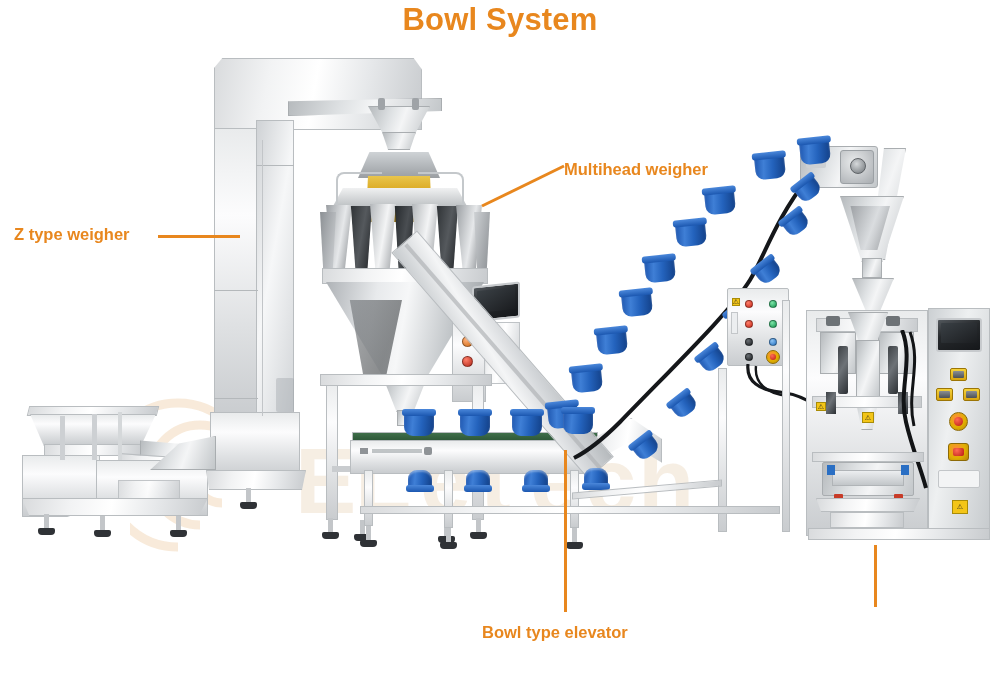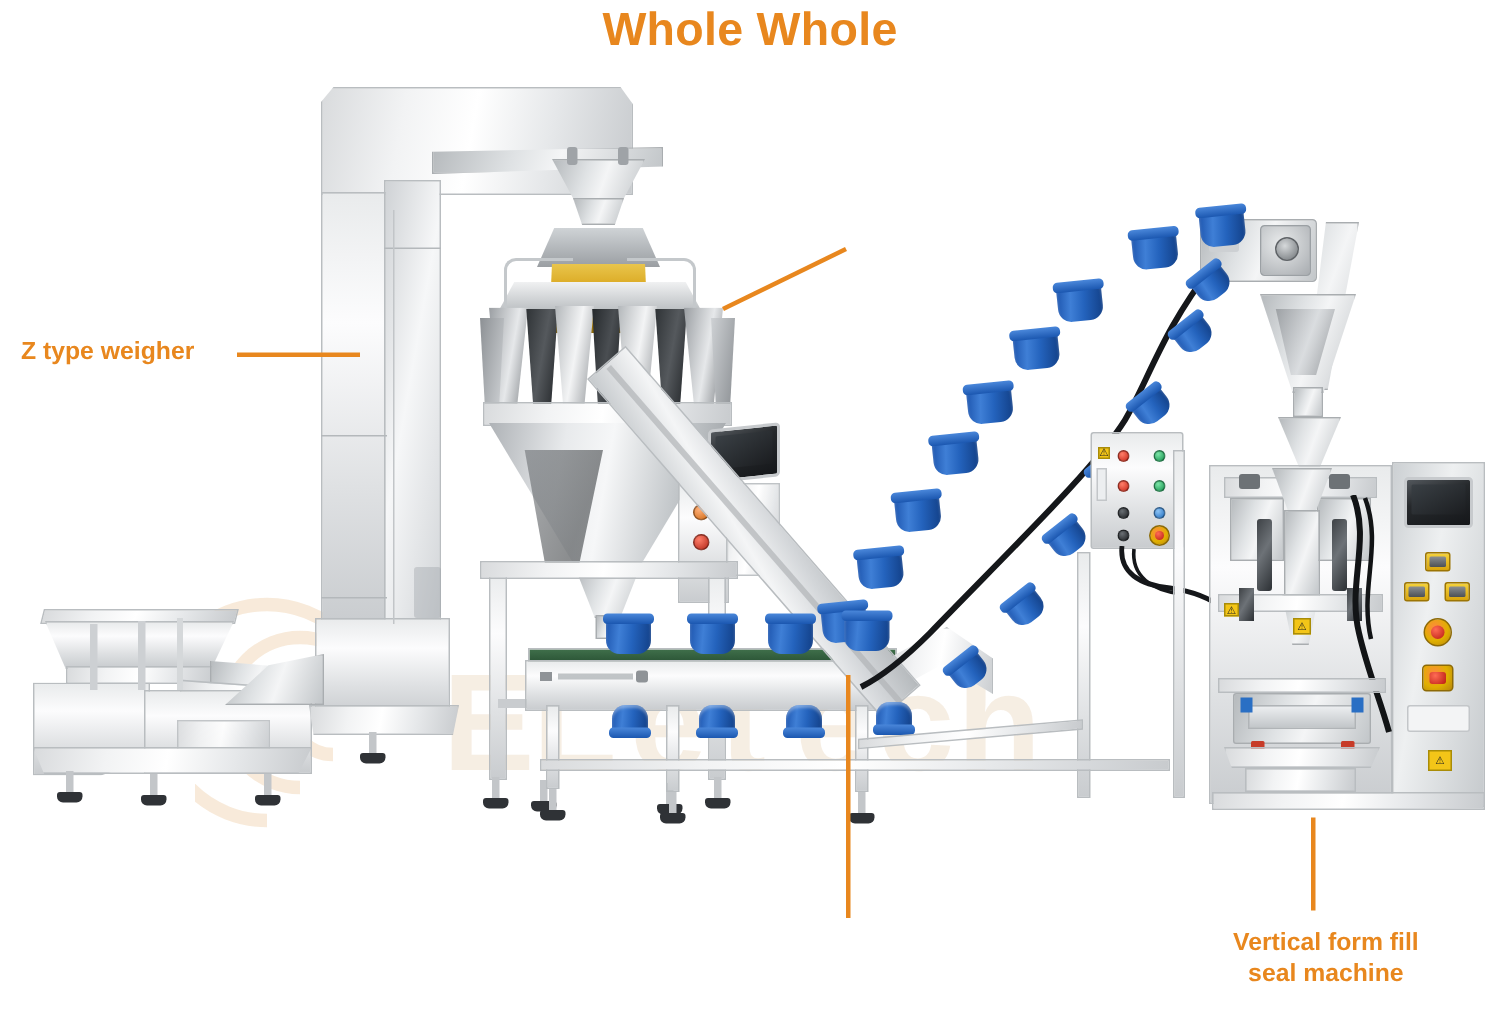--- a/index.html
+++ b/index.html
@@ -114,21 +114,21 @@
       <text x="165" y="118">E</text>
         <text x="225" y="118">L</text>
       <text x="290" y="118">e</text>
         <text x="350" y="118">t</text>
       <text x="400" y="118">e</text>
         <text x="455" y="118">c</text>
       <text x="508" y="118">h</text>
     </g>
   </svg>
 
-  <div class="title">Whole Whole</div>
+  <div class="title">Bowl System</div>
 
   <div>
 
     <div class="mt metal" style="left:28px;top:406px;width:130px;height:10px;transform:skewX(-14deg);"></div>
     <div class="mt metal-v" style="left:30px;top:414px;width:126px;height:32px;clip-path:polygon(0 0,100% 0,88% 100%,11% 100%);"></div>
     <div class="mt metal" style="left:44px;top:444px;width:100px;height:12px;"></div>
 
     <div class="mt metal-d" style="left:140px;top:438px;width:58px;height:26px;clip-path:polygon(0 10%,100% 28%,100% 100%,0 82%);"></div>
     <div class="mt metal" style="left:120px;top:456px;width:84px;height:9px;transform:skewY(4deg);"></div>
 
@@ -423,23 +423,23 @@
 
     <div class="mt metal" style="left:808px;top:528px;width:182px;height:12px;"></div>
     <div class="caster" style="left:816px;top:538px;"></div>
     <div class="caster" style="left:908px;top:538px;"></div>
     <div class="caster" style="left:962px;top:538px;"></div>
   </div>
 
   <div class="callout" style="left:14px;top:224px;">Z type weigher</div>
   <div class="lead" style="left:158px;top:235px;width:82px;height:3px;"></div>
 
+  <div class="callout" style="left:564px;top:159px;">Multihead weigher</div>
   <svg class="mt" style="left:480px;top:160px;width:86px;height:50px;" viewBox="0 0 86 50">
     <line x1="84" y1="6" x2="2" y2="46" stroke="#e8871e" stroke-width="3"></line>
   </svg>
 
   <div class="lead" style="left:564px;top:450px;width:3px;height:162px;"></div>
+  <div class="callout" style="left:482px;top:622px;">Bowl type elevator</div>
 
   <div class="lead" style="left:874px;top:545px;width:3px;height:62px;"></div>
-  <div class="callout" style="left:822px;top:618px;text-align:center;">Vertical form fill
-seal machine</div>
 
 </div>
 
 </body></html>

